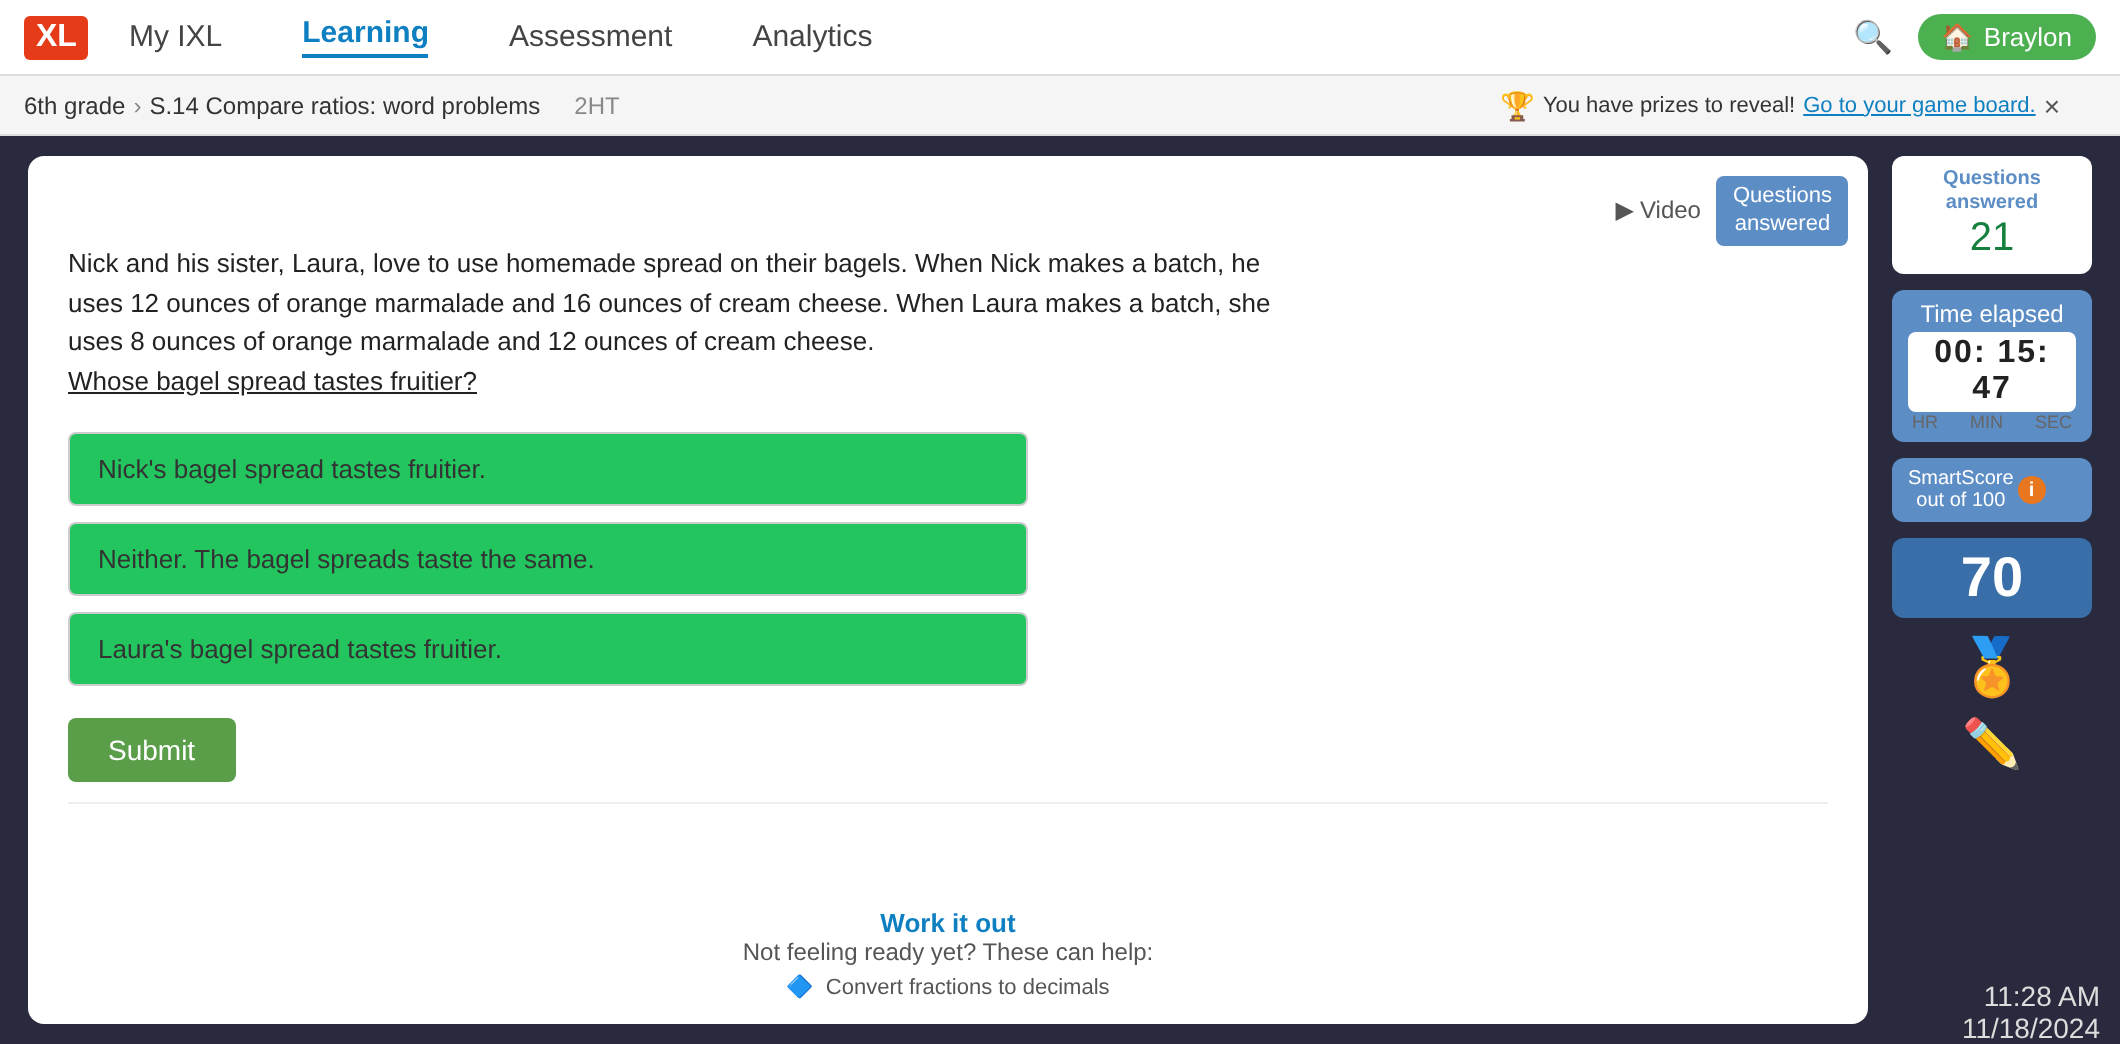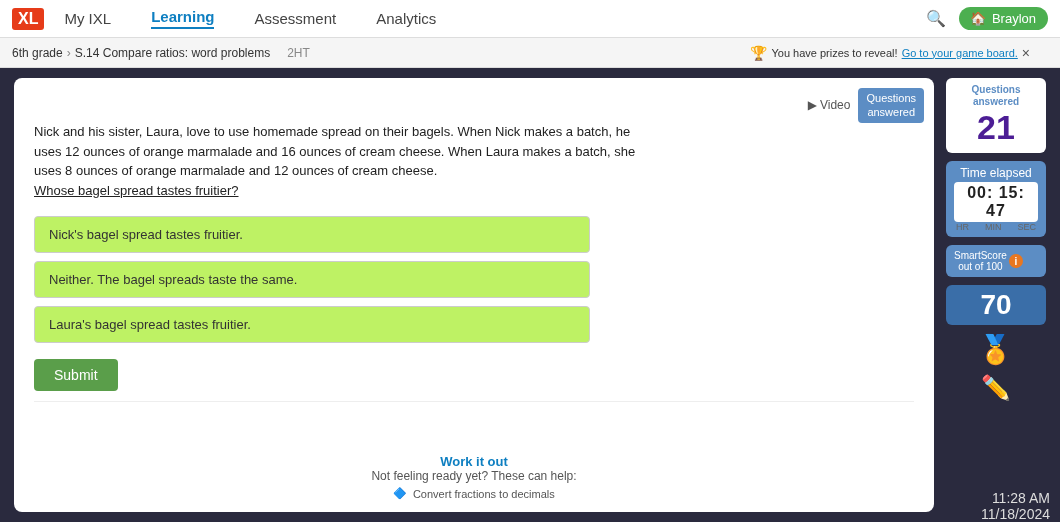--- a/index.html
+++ b/index.html
@@ -176,23 +176,23 @@
       margin-top: 6px;
     }
 
     .answer-option {
       border: 1px solid #ccc;
       border-radius: 4px;
       padding: 10px 14px;
       font-size: 13px;
       color: #333;
       cursor: pointer;
-      background: #bef264;
+      background: #22c55e;
       text-align: left;
-      width: 556px;
+      width: 480px;
     }
 
     .submit-btn {
       background: #5a9e4a;
       color: #fff;
       border: none;
       border-radius: 4px;
       padding: 8px 20px;
       font-size: 14px;
       cursor: pointer;
@@ -237,23 +237,23 @@
 
     .stat-card {
       background: #fff;
       border-radius: 6px;
       padding: 6px 10px;
       text-align: center;
       width: 100%;
     }
 
     .stat-number {
-      font-size: 34px;
-      font-weight: bold;
-      color: #4c1d95;
+      font-size: 20px;
+      font-weight: normal;
+      color: #15803d;
     }
 
     .time-card {
       background: #5c8dc4;
       border-radius: 6px;
       padding: 5px 8px;
       text-align: center;
       width: 100%;
       color: #fff;
       font-size: 12px;

